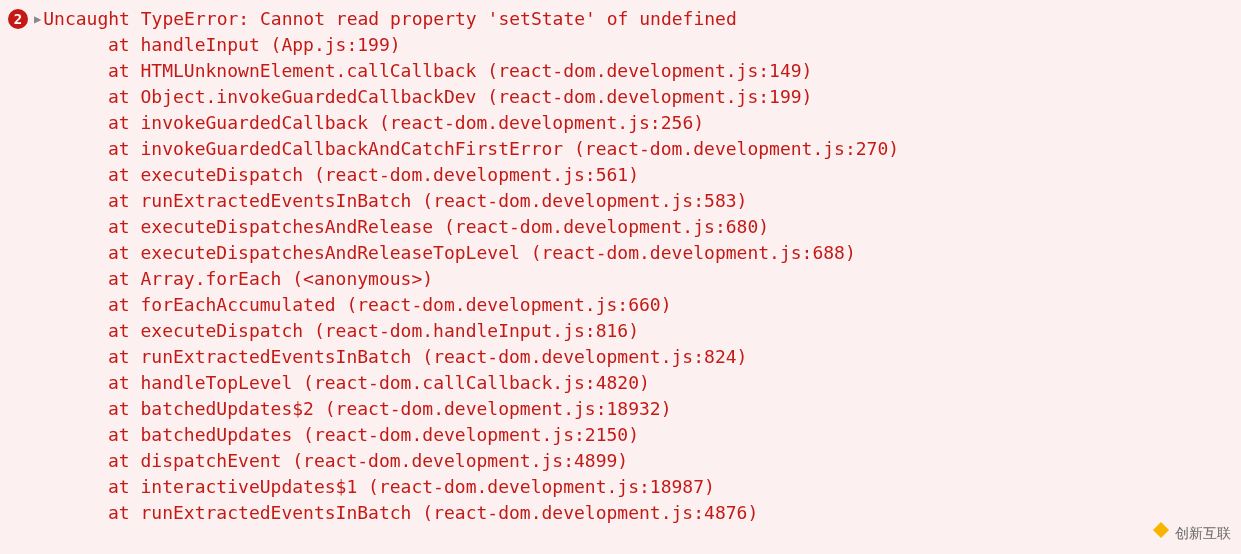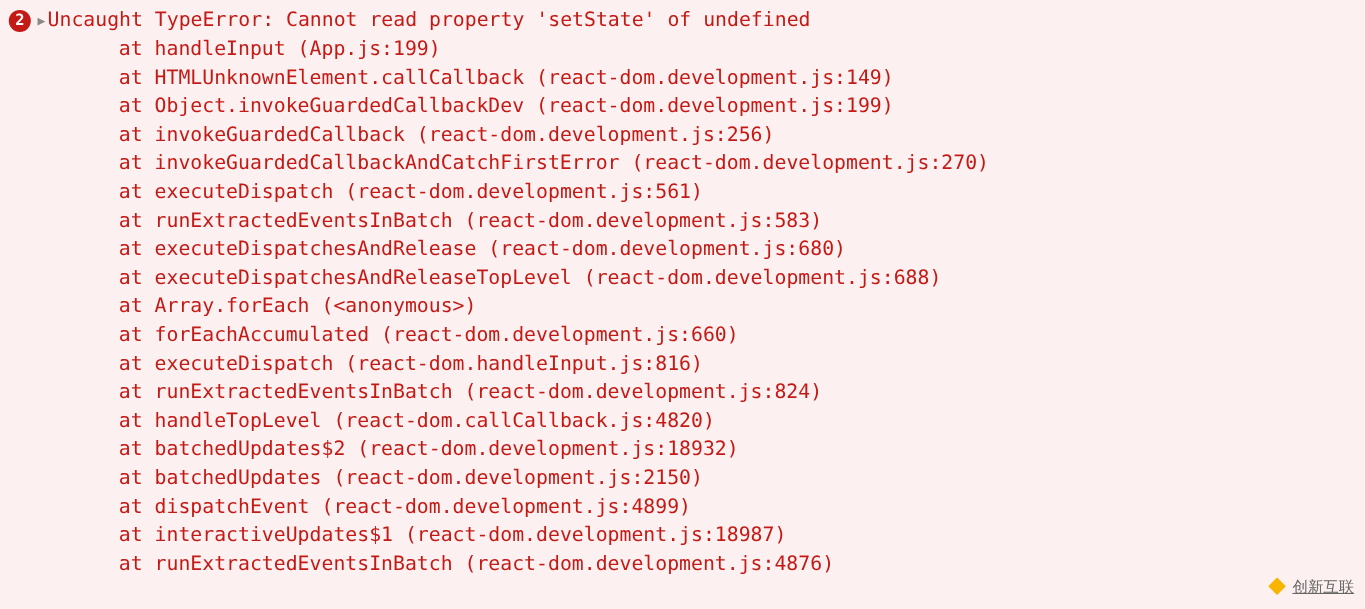--- a/index.html
+++ b/index.html
@@ -56,23 +56,22 @@
   }
   .anon {
   }
   .watermark {
     position: absolute;
     right: 10px;
     bottom: 8px;
     font-family: sans-serif;
     font-size: 14px;
     display: flex;
-    align-items: center;
+    align-items: flex-start;
     color: #666;
-    text-decoration: underline;
   }
   .watermark .logo {
     width: 20px;
     height: 20px;
     background: #f7b500;
     margin-right: 4px;
     clip-path: polygon(10% 50%, 50% 10%, 90% 50%, 50% 90%);
     position: relative;
   }
 </style>

